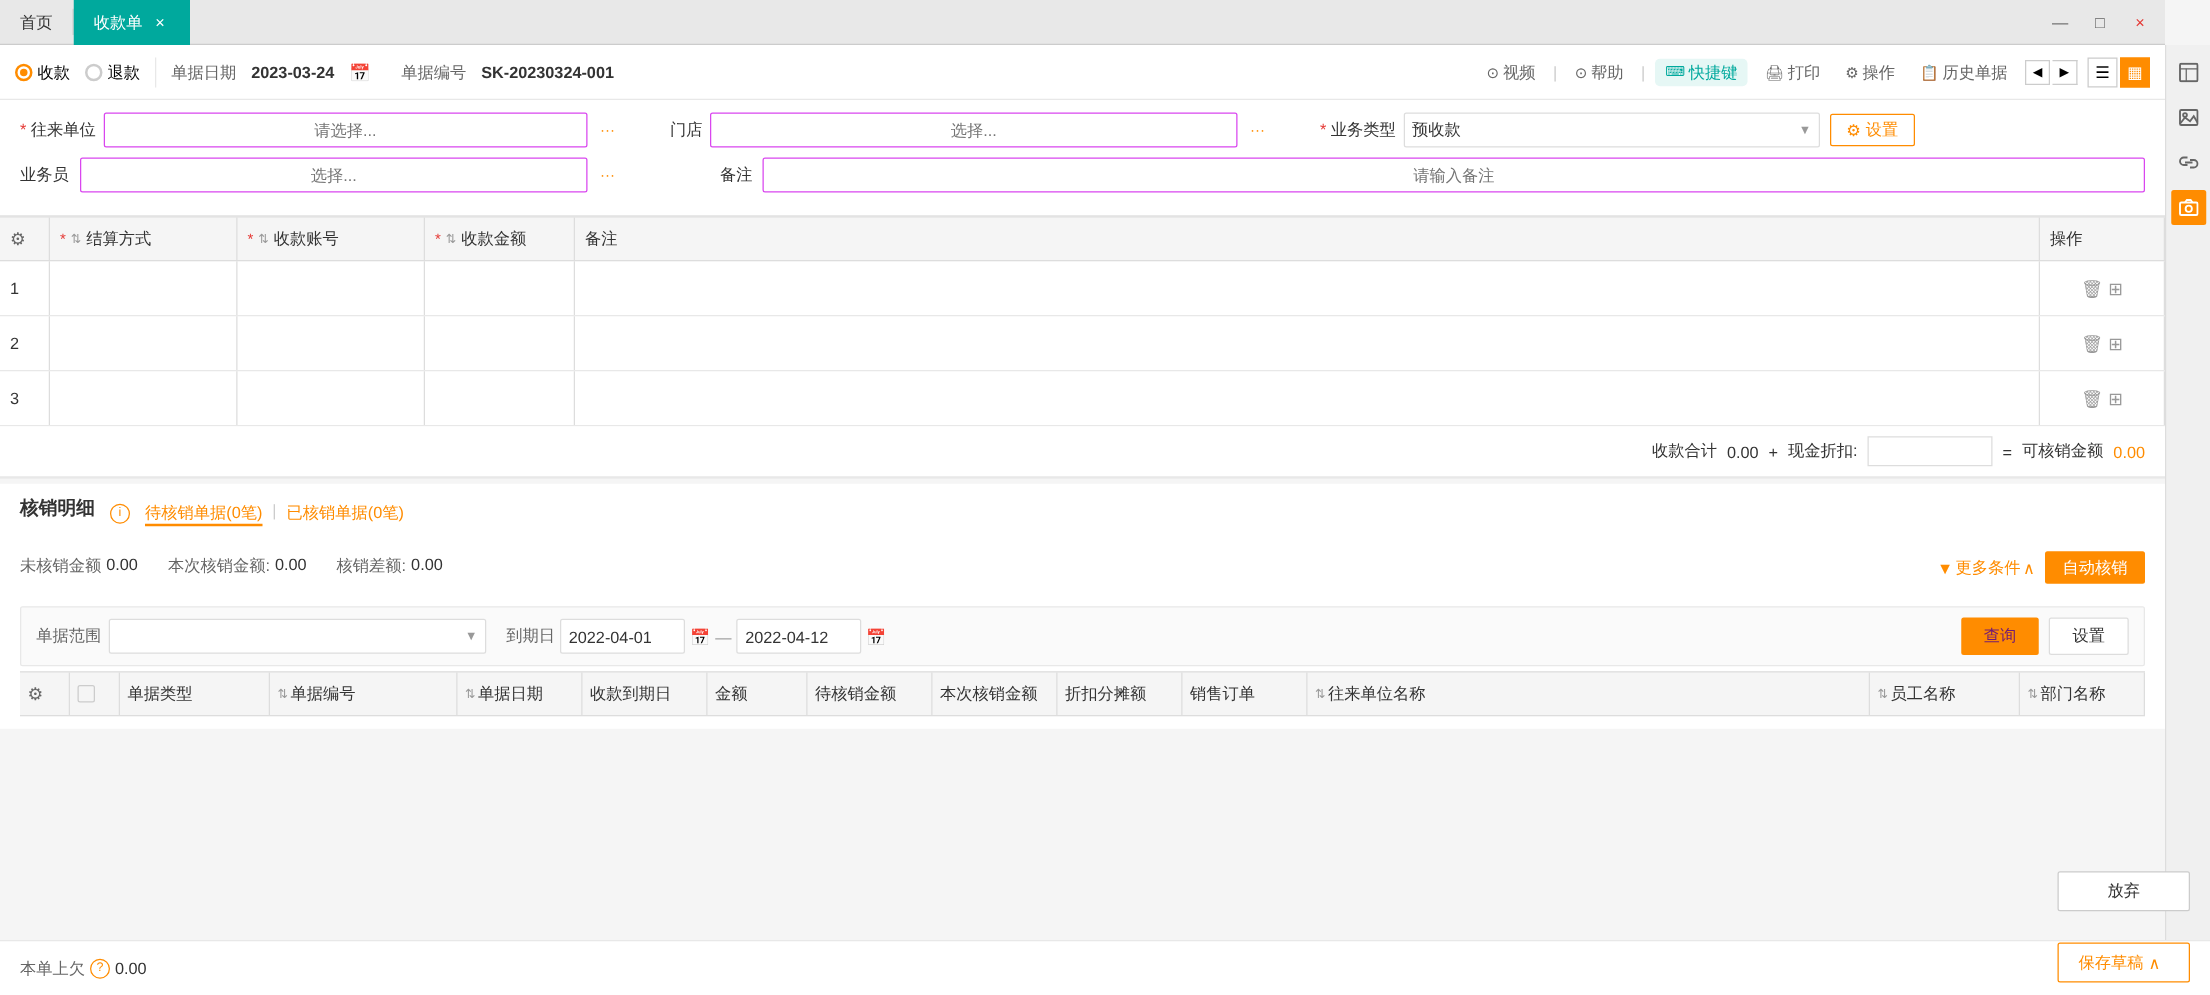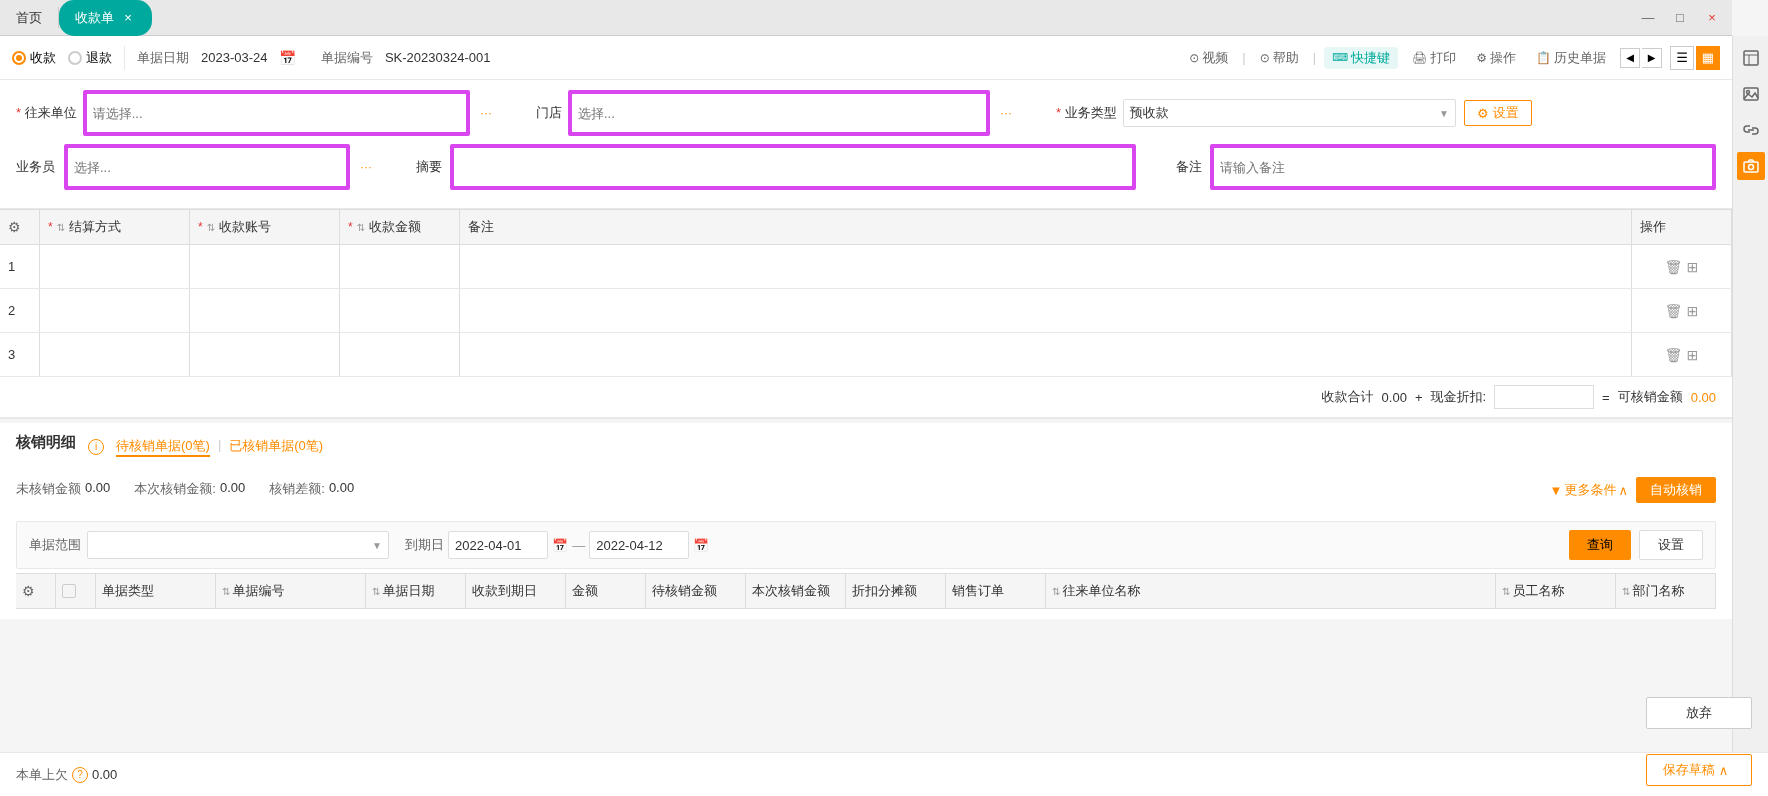--- a/index.html
+++ b/index.html
@@ -9,21 +9,21 @@
     .tab-bar {
       display: flex; align-items: center; background: #e8e8e8; height: 36px;
       border-bottom: 1px solid #ccc;
     }
     .tab-home {
       padding: 0 16px; height: 21px; display: flex; align-items: center;
       background: #e8e8e8; color: #333; cursor: pointer; border-right: 1px solid #ccc;
     }
     .tab-active {
       background: #00a99d; color: #fff; padding: 0 16px; height: 36px;
-      display: flex; align-items: center; gap: 6px; cursor: pointer; border-radius: 15px;
+      display: flex; align-items: center; gap: 6px; cursor: pointer;
     }
     .tab-close {
       width: 16px; height: 16px; display: flex; align-items: center; justify-content: center;
       border-radius: 50%; cursor: pointer; color: #fff; font-size: 12px;
     }
     .tab-bar-right {
       margin-left: auto; display: flex; align-items: center; gap: 8px; padding-right: 8px;
     }
     .win-btn { width: 24px; height: 24px; display: flex; align-items: center; justify-content: center; cursor: pointer; color: #666; font-size: 14px; }
 
@@ -32,42 +32,42 @@
       background: #fff; height: 44px; display: flex; align-items: center;
       padding: 0 12px; gap: 12px; border-bottom: 1px solid #e8e8e8;
     }
     .radio-group { display: flex; align-items: center; gap: 12px; }
     .radio-item { display: flex; align-items: center; gap: 4px; cursor: pointer; }
     .radio-dot { width: 14px; height: 14px; border-radius: 50%; border: 2px solid #ccc; display: flex; align-items: center; justify-content: center; }
     .radio-dot.active { border-color: #ff8c00; }
     .radio-dot.active::after { content: ''; width: 6px; height: 6px; border-radius: 50%; background: #ff8c00; }
     .toolbar-divider { width: 1px; height: 24px; background: #e8e8e8; }
     .toolbar-label { color: #666; }
-    .toolbar-value { color: #333; font-weight: 400; }
+    .toolbar-value { color: #333; font-weight: 700; }
     .toolbar-right { margin-left: auto; display: flex; align-items: center; gap: 8px; }
     .toolbar-btn { display: flex; align-items: center; gap: 3px; color: #666; cursor: pointer; padding: 2px 6px; }
     .toolbar-btn-active { background: #e6f7f5; color: #00a99d; border-radius: 4px; padding: 2px 8px; }
     .cal-icon { color: #ff8c00; font-size: 14px; cursor: pointer; }
     .nav-arrows { display: flex; gap: 2px; }
     .arrow-btn { width: 20px; height: 20px; display: flex; align-items: center; justify-content: center; border: 1px solid #ccc; cursor: pointer; background: #fff; font-size: 10px; }
     .view-btns { display: flex; gap: 2px; }
     .view-btn { width: 24px; height: 24px; display: flex; align-items: center; justify-content: center; border: 1px solid #ccc; cursor: pointer; background: #fff; }
     .view-btn.active { background: #ff8c00; color: #fff; border-color: #ff8c00; }
 
     
     .form-section {
       background: #fff; padding: 10px 16px; border-bottom: 1px solid #e8e8e8;
     }
     .form-row { display: flex; align-items: center; gap: 0; margin-bottom: 8px; }
     .form-field { display: flex; align-items: center; flex: 1; gap: 6px; }
     .form-label { color: #333; white-space: nowrap; }
     .form-label.required::before { content: '* '; color: #e53935; }
     .form-input {
-      flex: 1; height: 46px; border: 4px solid #d946ef; border-radius: 2px;
-      padding: 0 6px; color: #999; outline: none;
+      flex: 1; height: 28px; border: 1px solid #d946ef; border-radius: 2px;
+      padding: 0 6px; color: #999; outline: none; text-align: center;
     }
     .more-btn { color: #ff8c00; cursor: pointer; padding: 0 4px; font-size: 12px; }
     .form-select {
       height: 28px; border: 1px solid #ddd; border-radius: 2px; background: #fff;
       padding: 0 6px; color: #333; display: flex; align-items: center; min-width: 120px;
     }
     .select-arrow { margin-left: auto; color: #999; font-size: 10px; }
     .settings-btn {
       background: #fff; border: 1px solid #ff8c00; color: #ff8c00;
       padding: 3px 12px; border-radius: 2px; cursor: pointer; display: flex; align-items: center; gap: 4px;
@@ -132,21 +132,21 @@
     .query-select {
       flex: 1; height: 28px; border: 1px solid #ddd; border-radius: 2px;
       background: #fff; padding: 0 6px; display: flex; align-items: center;
     }
     .date-range { display: flex; align-items: center; gap: 4px; }
     .date-input {
       width: 100px; height: 28px; border: 1px solid #ddd; border-radius: 2px;
       padding: 0 6px; color: #333; background: #fff;
     }
     .query-btn {
-      background: #ff8c00; color: #000000; border: none; padding: 5px 18px;
+      background: #ff8c00; color: #701a75; border: none; padding: 5px 18px;
       border-radius: 2px; cursor: pointer;
     }
     .settings-btn2 {
       background: #fff; border: 1px solid #ddd; color: #333; padding: 5px 18px;
       border-radius: 2px; cursor: pointer;
     }
 
     
     .bottom-table-header {
       display: grid;
@@ -296,24 +296,20 @@
         <span>设置</span>
       </button>
     </div>
     <div class="form-row">
       <div class="form-field" style="max-width:480px;">
         <span class="form-label" style="min-width:42px;">业务员</span>
         <input class="form-input" type="text" placeholder="选择..." style="">
         <span class="more-btn">···</span>
       </div>
       <div style="width:40px;"></div>
-      <div class="form-field" style="flex:2;">
-        <span class="form-label" style="min-width:28px;">摘要</span>
-        <input class="form-input" type="text" style="flex: 1 1 0%;">
-      </div>
       <div style="width:40px;"></div>
       <div class="form-field" style="flex:1.5;">
         <span class="form-label" style="min-width:28px;">备注</span>
         <input class="form-input" type="text" style="flex: 1 1 0%;" placeholder="请输入备注">
       </div>
     </div>
   </div>
 
   <div class="table-section">
     <div class="table-header">

